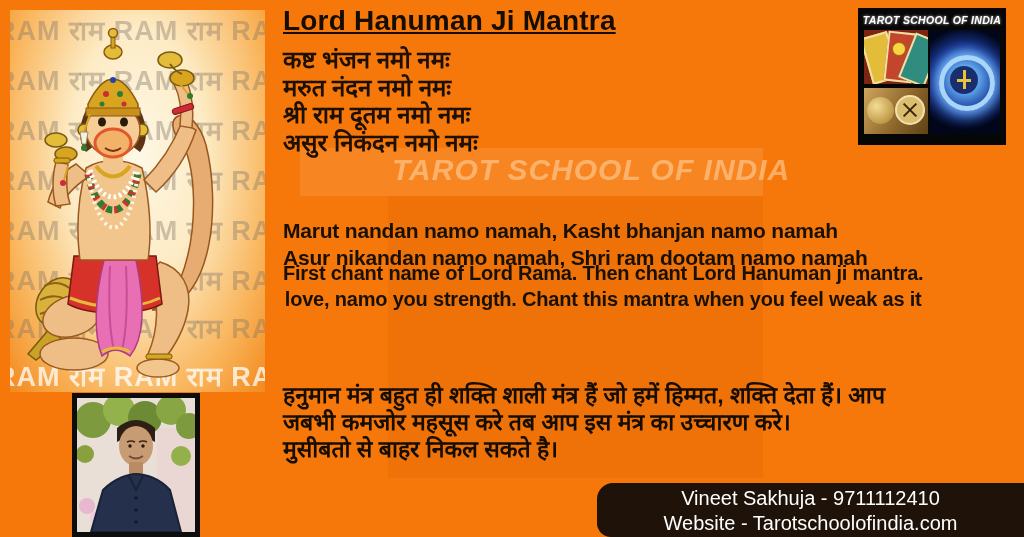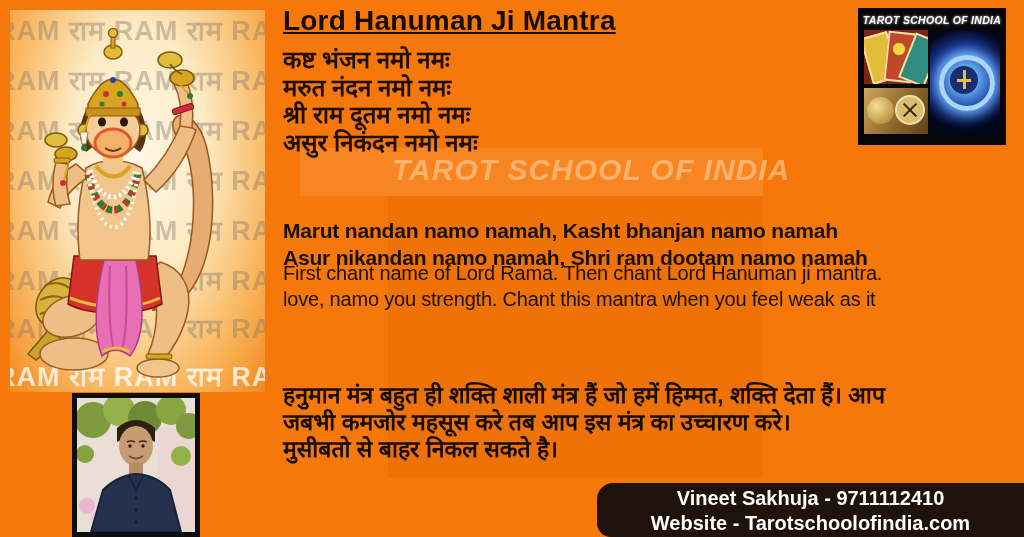--- a/index.html
+++ b/index.html
@@ -26,21 +26,21 @@
   .wm-band-dark{position:absolute;left:388px;top:196px;width:375px;height:282px;background:rgba(150,55,0,0.08);}
   .wm-text{
     position:absolute;left:392px;top:153px;width:380px;
     font-style:italic;font-weight:800;font-size:30px;letter-spacing:1px;white-space:nowrap;
     color:rgba(255,206,152,0.62);
   }
   
   .title{position:absolute;left:283px;top:5px;font-size:28px;font-weight:800;letter-spacing:.2px;color:#140D00;white-space:nowrap;text-decoration:underline;}
   .mantra-hi{position:absolute;left:283px;top:46px;font-size:24px;line-height:27.5px;font-weight:600;color:#1d1000;}
   .translit{position:absolute;left:283px;top:188px;font-size:21px;line-height:27px;font-weight:700;letter-spacing:-0.2px;color:#181000;white-space:nowrap;margin-top:29px;}
-  .para-en{position:absolute;left:283px;top:261px;font-size:20px;line-height:25.5px;font-weight:400;letter-spacing:-0.2px;color:#181000;white-space:nowrap;}
+  .para-en{position:absolute;left:283px;top:261px;font-size:20px;line-height:25.5px;font-weight:700;letter-spacing:-0.2px;color:#181000;white-space:nowrap;text-align:center;}
   .para-hi{position:absolute;left:283px;top:382px;font-size:23px;line-height:27px;font-weight:600;color:#150d00;white-space:nowrap;}
   
   .logo{position:absolute;left:858px;top:8px;width:148px;height:137px;background:#060606;}
   .logo-title{
     color:#fff;font-style:italic;font-weight:800;font-size:10.5px;letter-spacing:.3px;
     text-align:center;padding:6px 0 4px;white-space:nowrap;
     text-shadow:0 0 3px rgba(255,255,255,.8);
   }
   .tiles{position:relative;margin:0 6px;height:104px;}
   .tile-tarot{position:absolute;left:0;top:0;width:64px;height:54px;background:#7e2414;overflow:hidden;}
@@ -61,21 +61,21 @@
     border:5px solid #a9d5f8;box-shadow:0 0 12px 4px rgba(120,190,255,.85);}
   .tile-zodiac .hub{position:absolute;left:20px;top:36px;width:28px;height:28px;border-radius:50%;background:#1a2e6e;}
   .tile-zodiac .hand-v{position:absolute;left:33px;top:40px;width:3px;height:19px;background:#e8c23a;}
   .tile-zodiac .hand-h{position:absolute;left:27px;top:49px;width:14px;height:3px;background:#e8c23a;}
   
   .photo{position:absolute;left:72px;top:393px;width:128px;height:144px;border:5px solid #0d0d0d;box-sizing:border-box;background:#e9dfd6;overflow:hidden;}
   
   .contact{
     position:absolute;left:597px;top:483px;width:427px;height:54px;
     background:#1E1209;border-radius:16px 0 0 14px;
-    color:#fff;text-align:center;font-weight:700;font-size:20px;line-height:25px;padding-top:3px;box-sizing:border-box;
+    color:#fff;text-align:center;font-weight:400;font-size:20px;line-height:25px;padding-top:3px;box-sizing:border-box;
   }
   .contact div{white-space:nowrap;}
 </style>
 </head>
 <body>
 
 <div id="poster">
 
   <div class="hanuman">
     <div class="ram-row" style="top:6px">RAM राम RAM राम  RAM</div>

